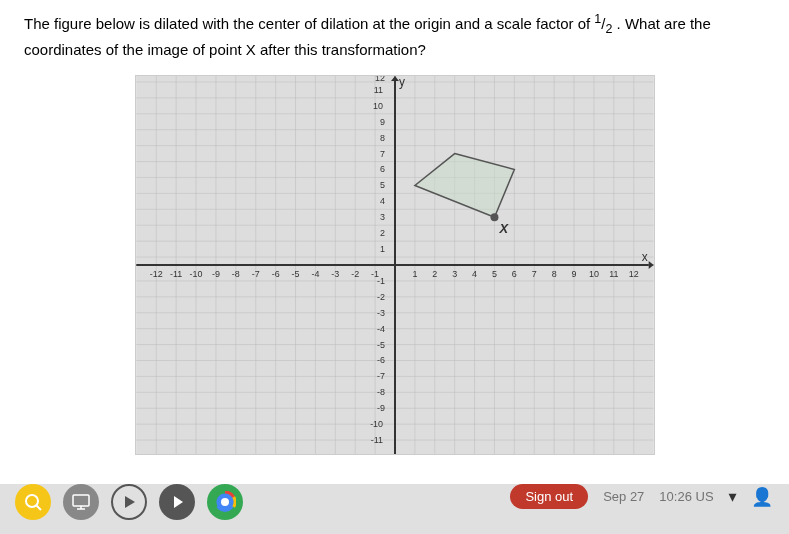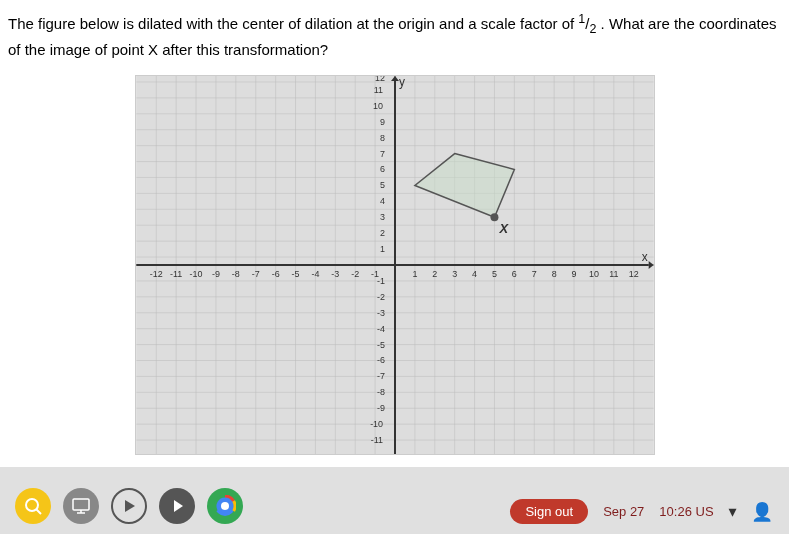--- a/index.html
+++ b/index.html
@@ -8,21 +8,21 @@
       height: 534px;
       background: #fff;
       font-family: Arial, sans-serif;
       overflow: hidden;
       position: relative;
     }
 
     .question-text {
       position: absolute;
       top: 10px;
-      left: 8px;
+      left: 24px;
       right: 10px;
       font-size: 15px;
       line-height: 1.5;
       color: #000;
     }
 
     .graph-container {
       position: absolute;
       top: 75px;
       left: 50%;
@@ -37,25 +37,25 @@
       height: 100%;
       background: #e8e8e8;
       border: 1px solid #ccc;
     }
 
     .taskbar {
       position: absolute;
       bottom: 0;
       left: 0;
       right: 0;
-      height: 67px;
+      height: 50px;
       background: #e0e0e0;
       display: flex;
-      align-items: flex-end;
-      padding: 10px 15px;
+      align-items: flex-start;
+      padding: 0 15px;
       gap: 12px;
     }
 
     .taskbar-icon {
       width: 36px;
       height: 36px;
       border-radius: 50%;
       display: flex;
       align-items: center;
       justify-content: center;
@@ -82,21 +82,21 @@
       color: #fff;
       border: none;
       border-radius: 20px;
       padding: 5px 15px;
       font-size: 13px;
       cursor: pointer;
     }
 
     .taskbar-date, .taskbar-time {
       font-size: 13px;
-      color: #7f1d1d;
+      color: #737373;
     }
 
     .wifi-icon, .battery-icon {
       font-size: 16px;
       color: #333;
     }
 
     svg.graph-svg {
       width: 100%;
       height: 100%;

